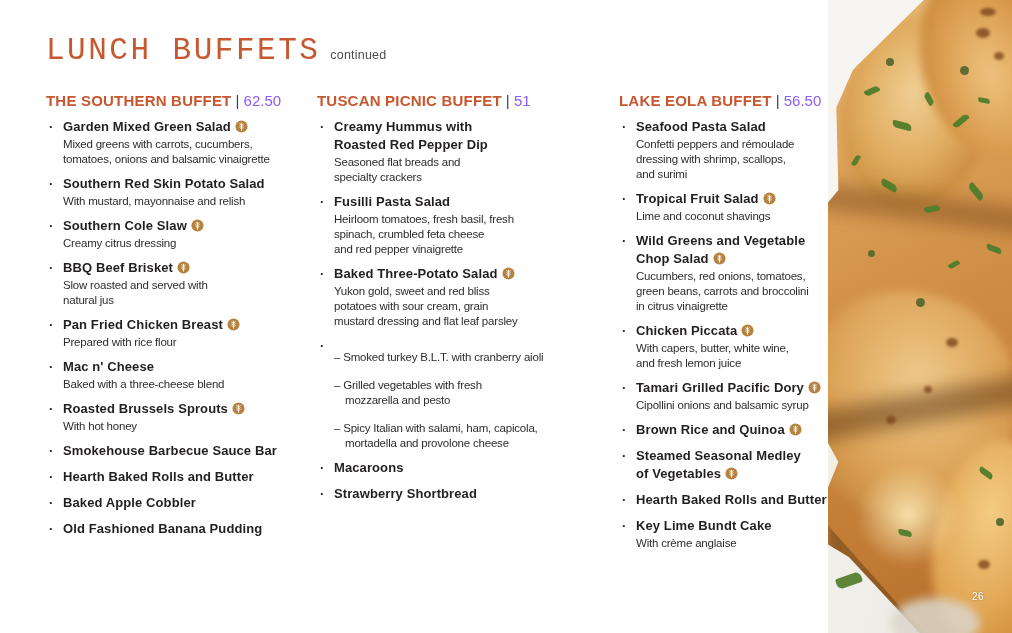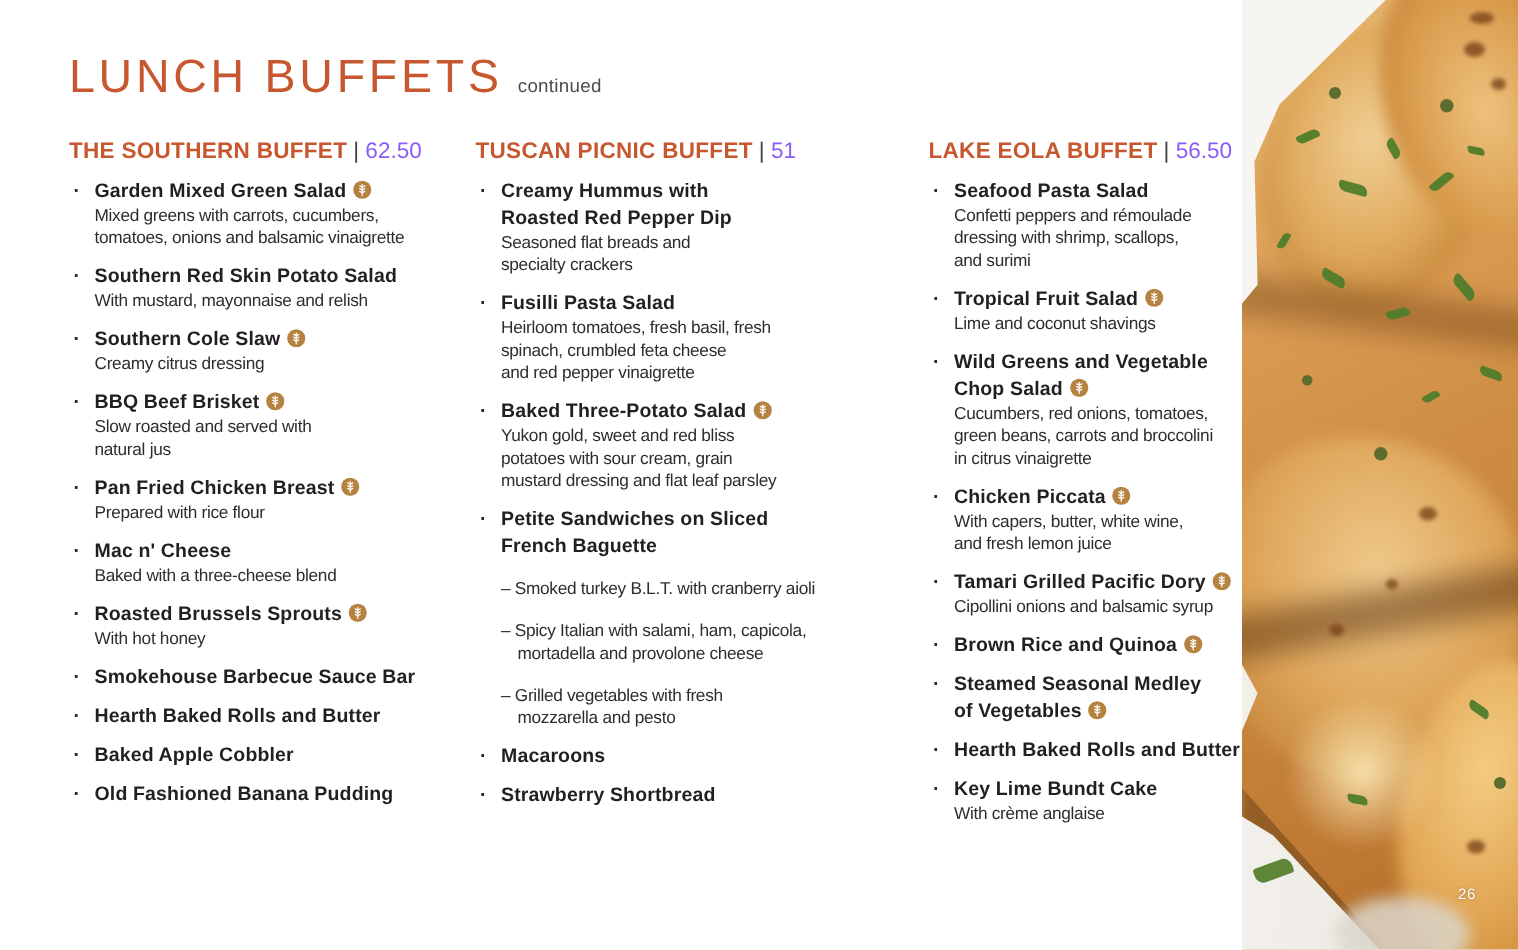--- a/index.html
+++ b/index.html
@@ -4,21 +4,21 @@
 <style>
   html,body { margin:0; padding:0; }
   body {
     width:1012px; height:633px; position:relative; overflow:hidden;
     background:#ffffff;
     font-family:"Liberation Sans", sans-serif;
     color:#231f20;
   }
   
   .doc-title { position:absolute; left:46px; top:33px; display:flex; align-items:baseline; }
-  .doc-title .main { font-size:31px; font-weight:400; letter-spacing:2.5px; color:#C7572E; }
+  .doc-title .main { font-size:31px; font-weight:400; letter-spacing:2.5px; color:#C7572E;font-family:Liberation Mono, monospace; }
   .doc-title .cont { font-size:12.5px; color:#4d4d4f; margin-left:10px; letter-spacing:.2px; }
 
   
   .col { position:absolute; top:92px; }
   .col-1 { left:46px;  width:248px; }
   .col-2 { left:317px; width:248px; }
   .col-3 { left:575px; width:248px;margin-left:44px; }
   .col-head { font-size:15px; font-weight:700; color:#C7572E; letter-spacing:.2px; margin-bottom:9px; white-space:nowrap; }
   .col-head .sep   { color:#414042; font-weight:300; padding:0 4px; }
   .col-head .price { color:#8b5cf6; font-weight:400; letter-spacing:0; }
@@ -223,27 +223,25 @@
           </svg></div>
       <div class="item-desc">Yukon gold, sweet and red bliss
 potatoes with sour cream, grain
 mustard dressing and flat leaf parsley</div>
     </div>
   </div>
 
   <div class="item">
     <span class="bullet">·</span>
     <div class="item-body">
-      <div class="item-title"><span>Petite Sandwiches on Sliced
-French Baguette</span></div>
       <div class="sub-item">– Smoked turkey B.L.T. with cranberry aioli</div>
+      <div class="sub-item">– Grilled vegetables with fresh
+mozzarella and pesto</div>
       <div class="sub-item">– Spicy Italian with salami, ham, capicola,
 mortadella and provolone cheese</div>
-      <div class="sub-item">– Grilled vegetables with fresh
-mozzarella and pesto</div>
     </div>
   </div>
 
   <div class="item">
     <span class="bullet">·</span>
     <div class="item-body">
       <div class="item-title"><span>Macaroons</span></div>
     </div>
   </div>
 

